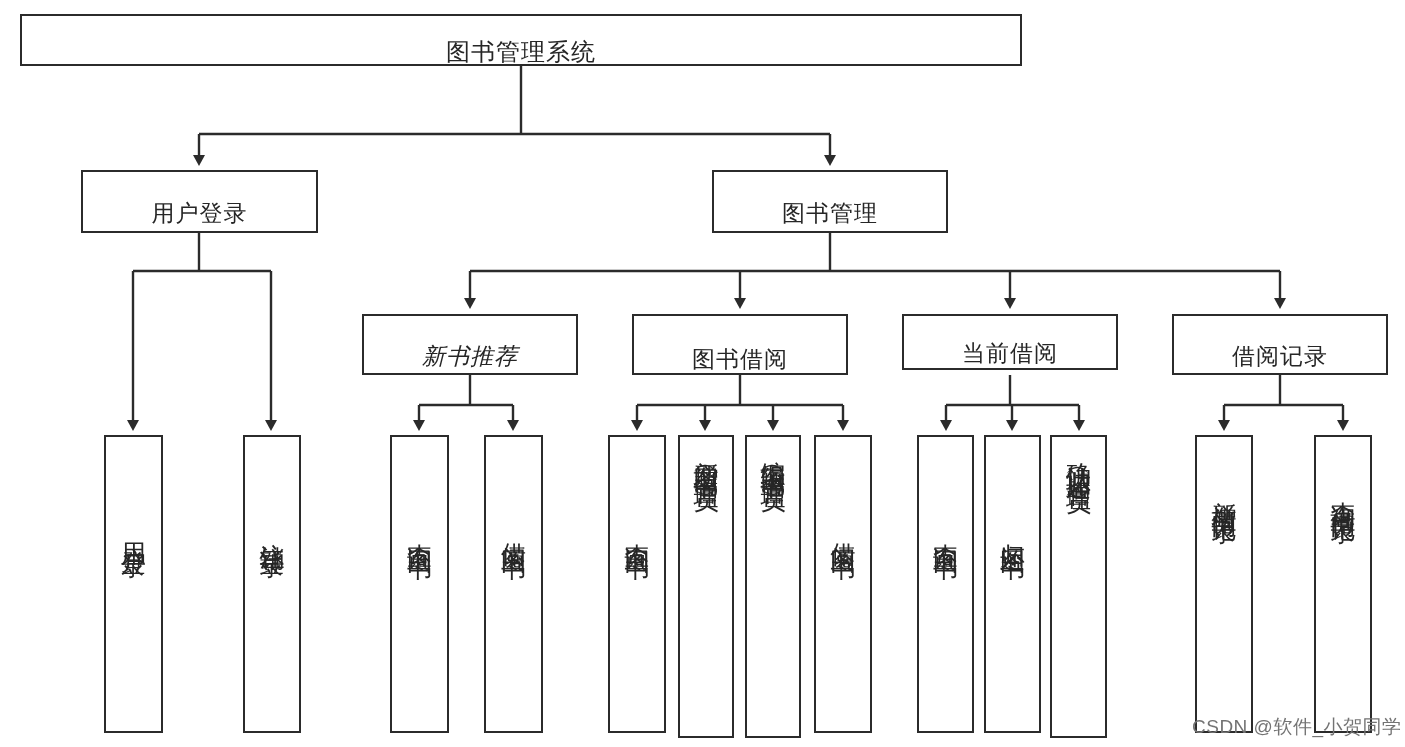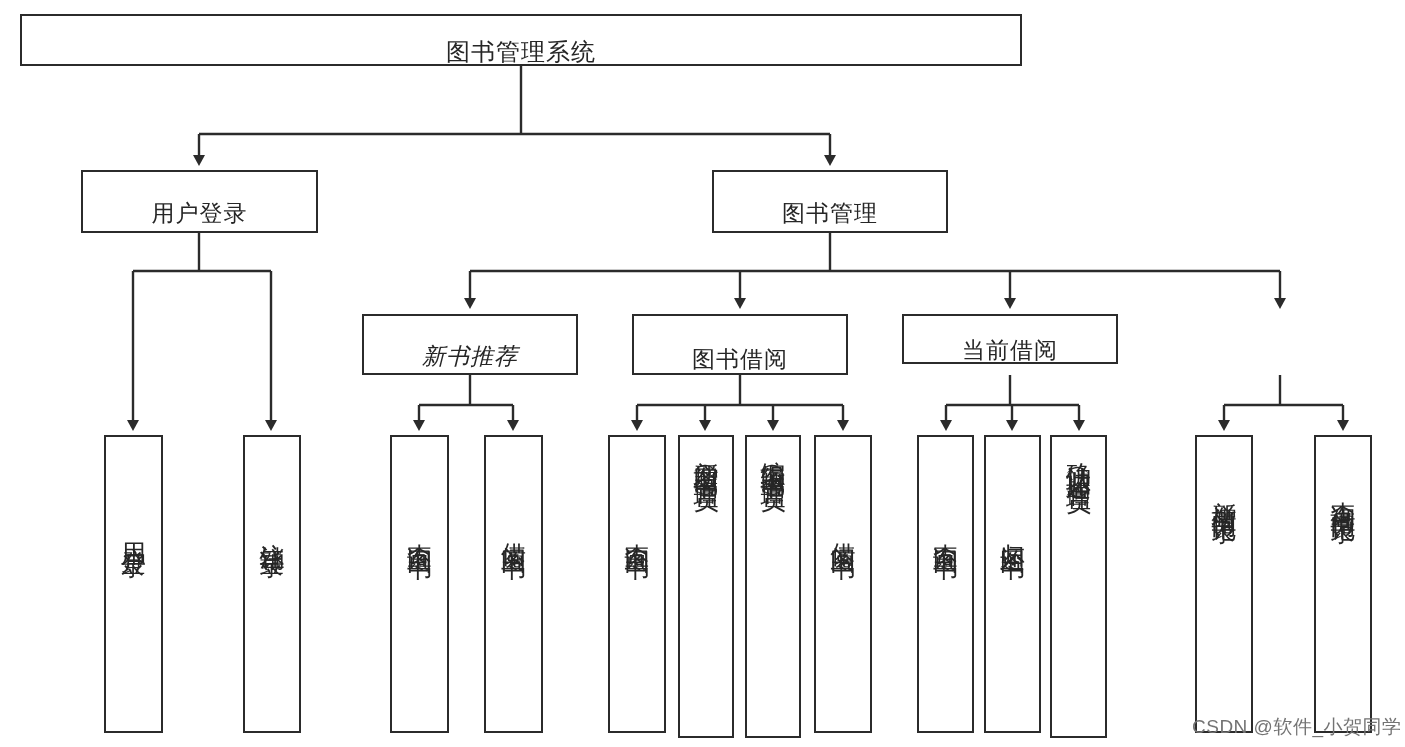--- a/index.html
+++ b/index.html
@@ -140,24 +140,27 @@
   </div>
 
   <div class="node horiz" style="left:362px; top:314px; width:216px; height:61px;font-style:italic;">
     <span class="lbl">新书推荐</span>
   </div>
 
   <div class="node horiz" style="left:632px; top:314px; width:216px; height:61px;align-items:flex-end;">
     <span class="lbl">图书借阅</span>
   </div>
 
-  <div class="node horiz" style="left:902px; top:314px; width:216px; height:50px;">
+  <div class="node horiz" style="left:902px; top:314px; width:216px; height:56px;">
     <span class="lbl">当前借阅</span>
   </div>
 
+  <div class="node horiz" style="left:1172px; top:314px; width:216px; height:61px;">
+    <span class="lbl">借阅记录</span>
+  </div>
 
   <div class="node vert" style="left:104px; top:435px; width:59px; height:298px; padding-top:86px;">
     <span class="lbl">用户登录</span>
   </div>
 
   <div class="node vert" style="left:243px; top:435px; width:58px; height:298px; padding-top:86px;">
     <span class="lbl">注销登录</span>
   </div>
 
   <div class="node vert" style="left:390px; top:435px; width:59px; height:298px; padding-top:86px;">

